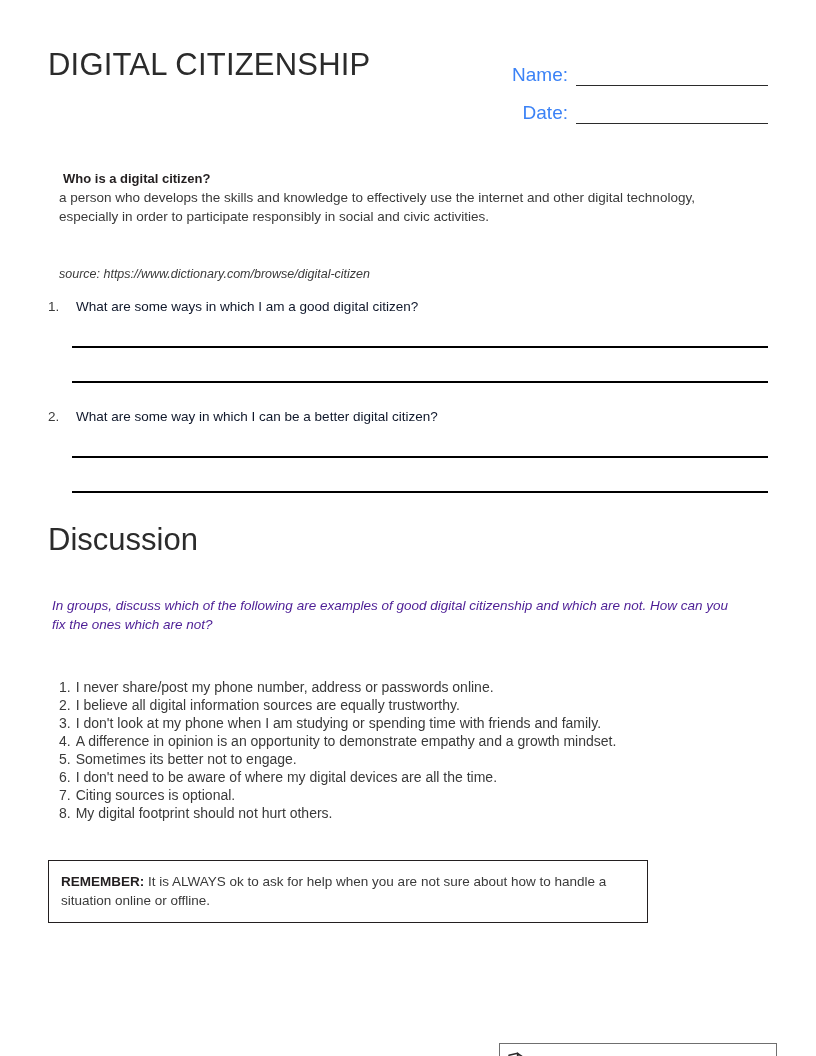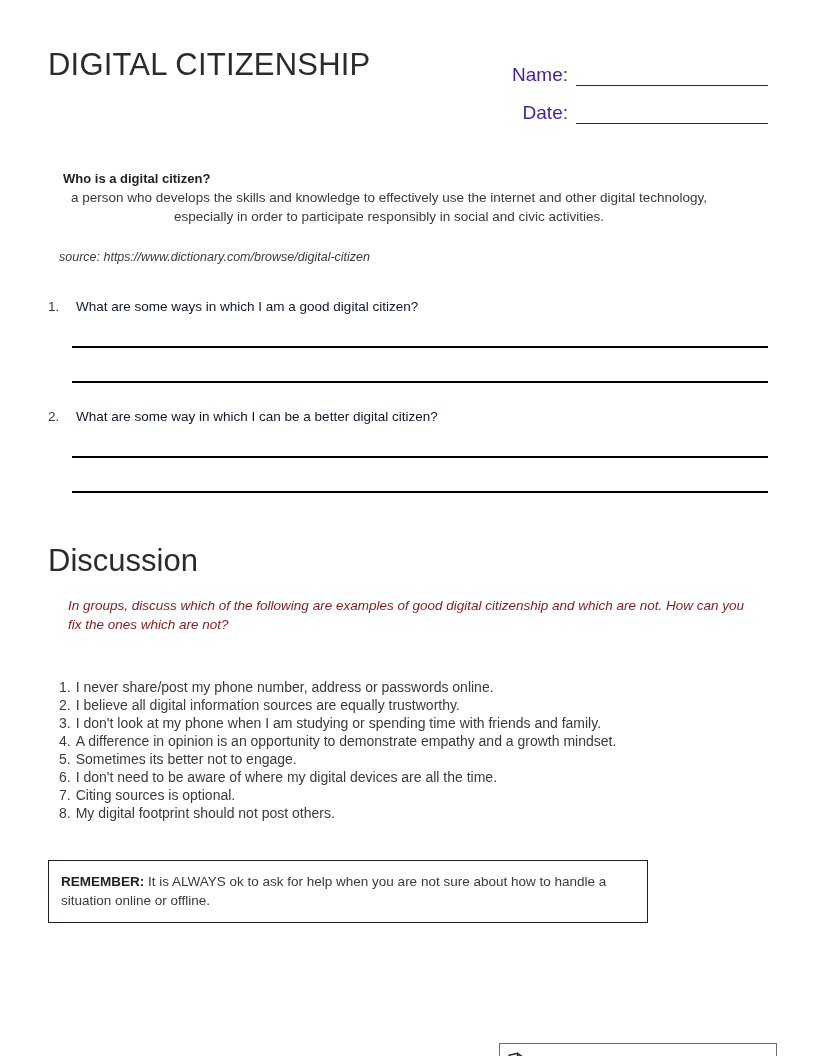--- a/index.html
+++ b/index.html
@@ -50,21 +50,21 @@
   }
   .nd-row {
     display: flex;
     align-items: flex-end;
     justify-content: flex-end;
     height: 38px;
   }
   .nd-label {
     font-size: 19px;
     font-weight: 400;
-    color: #4c1d95;
+    color: #3b82f6;
     line-height: 22px;
     padding-right: 8px;
     white-space: nowrap;
   }
   .nd-rule {
     width: 192px;
     border-bottom: 1.4px solid #2b2b2b;
     height: 22px;
   }
 
@@ -82,28 +82,27 @@
     line-height: 18px;
     margin: 0 0 1px 4px;
   }
   .def-body {
     font-size: 13.5px;
     font-weight: 400;
     color: #3a3a3a;
     line-height: 18.5px;
     margin: 0;
     max-width: 660px;
-    text-align: center;
   }
   .def-source {
     font-size: 12.5px;
     font-style: italic;
     color: #3a3a3a;
     line-height: 18px;
-    margin: 22px 0 0 0;
+    margin: 39px 0 0 0;
   }
 
   
   .question {
     position: absolute;
     left: 48px;
     width: 720px;
   }
   .q-head {
     display: flex;
@@ -129,34 +128,34 @@
   }
   .answer-line {
     border-bottom: 2.2px solid #000000;
     height: 33px;
   }
 
   
   .discussion-title {
     position: absolute;
     left: 48px;
-    top: 542px;
+    top: 521px;
     font-size: 31px;
     font-weight: 300;
     color: #2b2b2b;
     line-height: 38px;
   }
   .discussion-intro {
     position: absolute;
-    left: 68px;
+    left: 52px;
     top: 597px;
     width: 690px;
     font-size: 13.5px;
     font-style: italic;
-    color: #7f1d1d;
+    color: #4c1d95;
     line-height: 18.5px;
   }
   .discussion-list {
     position: absolute;
     left: 59px;
     top: 678px;
     width: 700px;
   }
   .discussion-item {
     display: flex;
@@ -299,21 +298,21 @@
     <div class="discussion-item">
       <span class="di-num">6.</span>
       <span class="di-text">I don't need to be aware of where my digital devices are all the time.</span>
     </div>
     <div class="discussion-item">
       <span class="di-num">7.</span>
       <span class="di-text">Citing sources is optional.</span>
     </div>
     <div class="discussion-item">
       <span class="di-num">8.</span>
-      <span class="di-text">My digital footprint should not post others.</span>
+      <span class="di-text">My digital footprint should not hurt others.</span>
     </div>
   </div>
 
   <div class="remember-box">
     <div class="remember-text"><span class="remember-label">REMEMBER:</span><span> It is ALWAYS ok to ask for help when you are not sure about how to handle a situation online or offline.</span></div>
   </div>
 
   <div class="footer-badge">
     <span class="badge-logo">
       <svg viewBox="0 0 26 24" width="26" height="24" aria-hidden="true">

